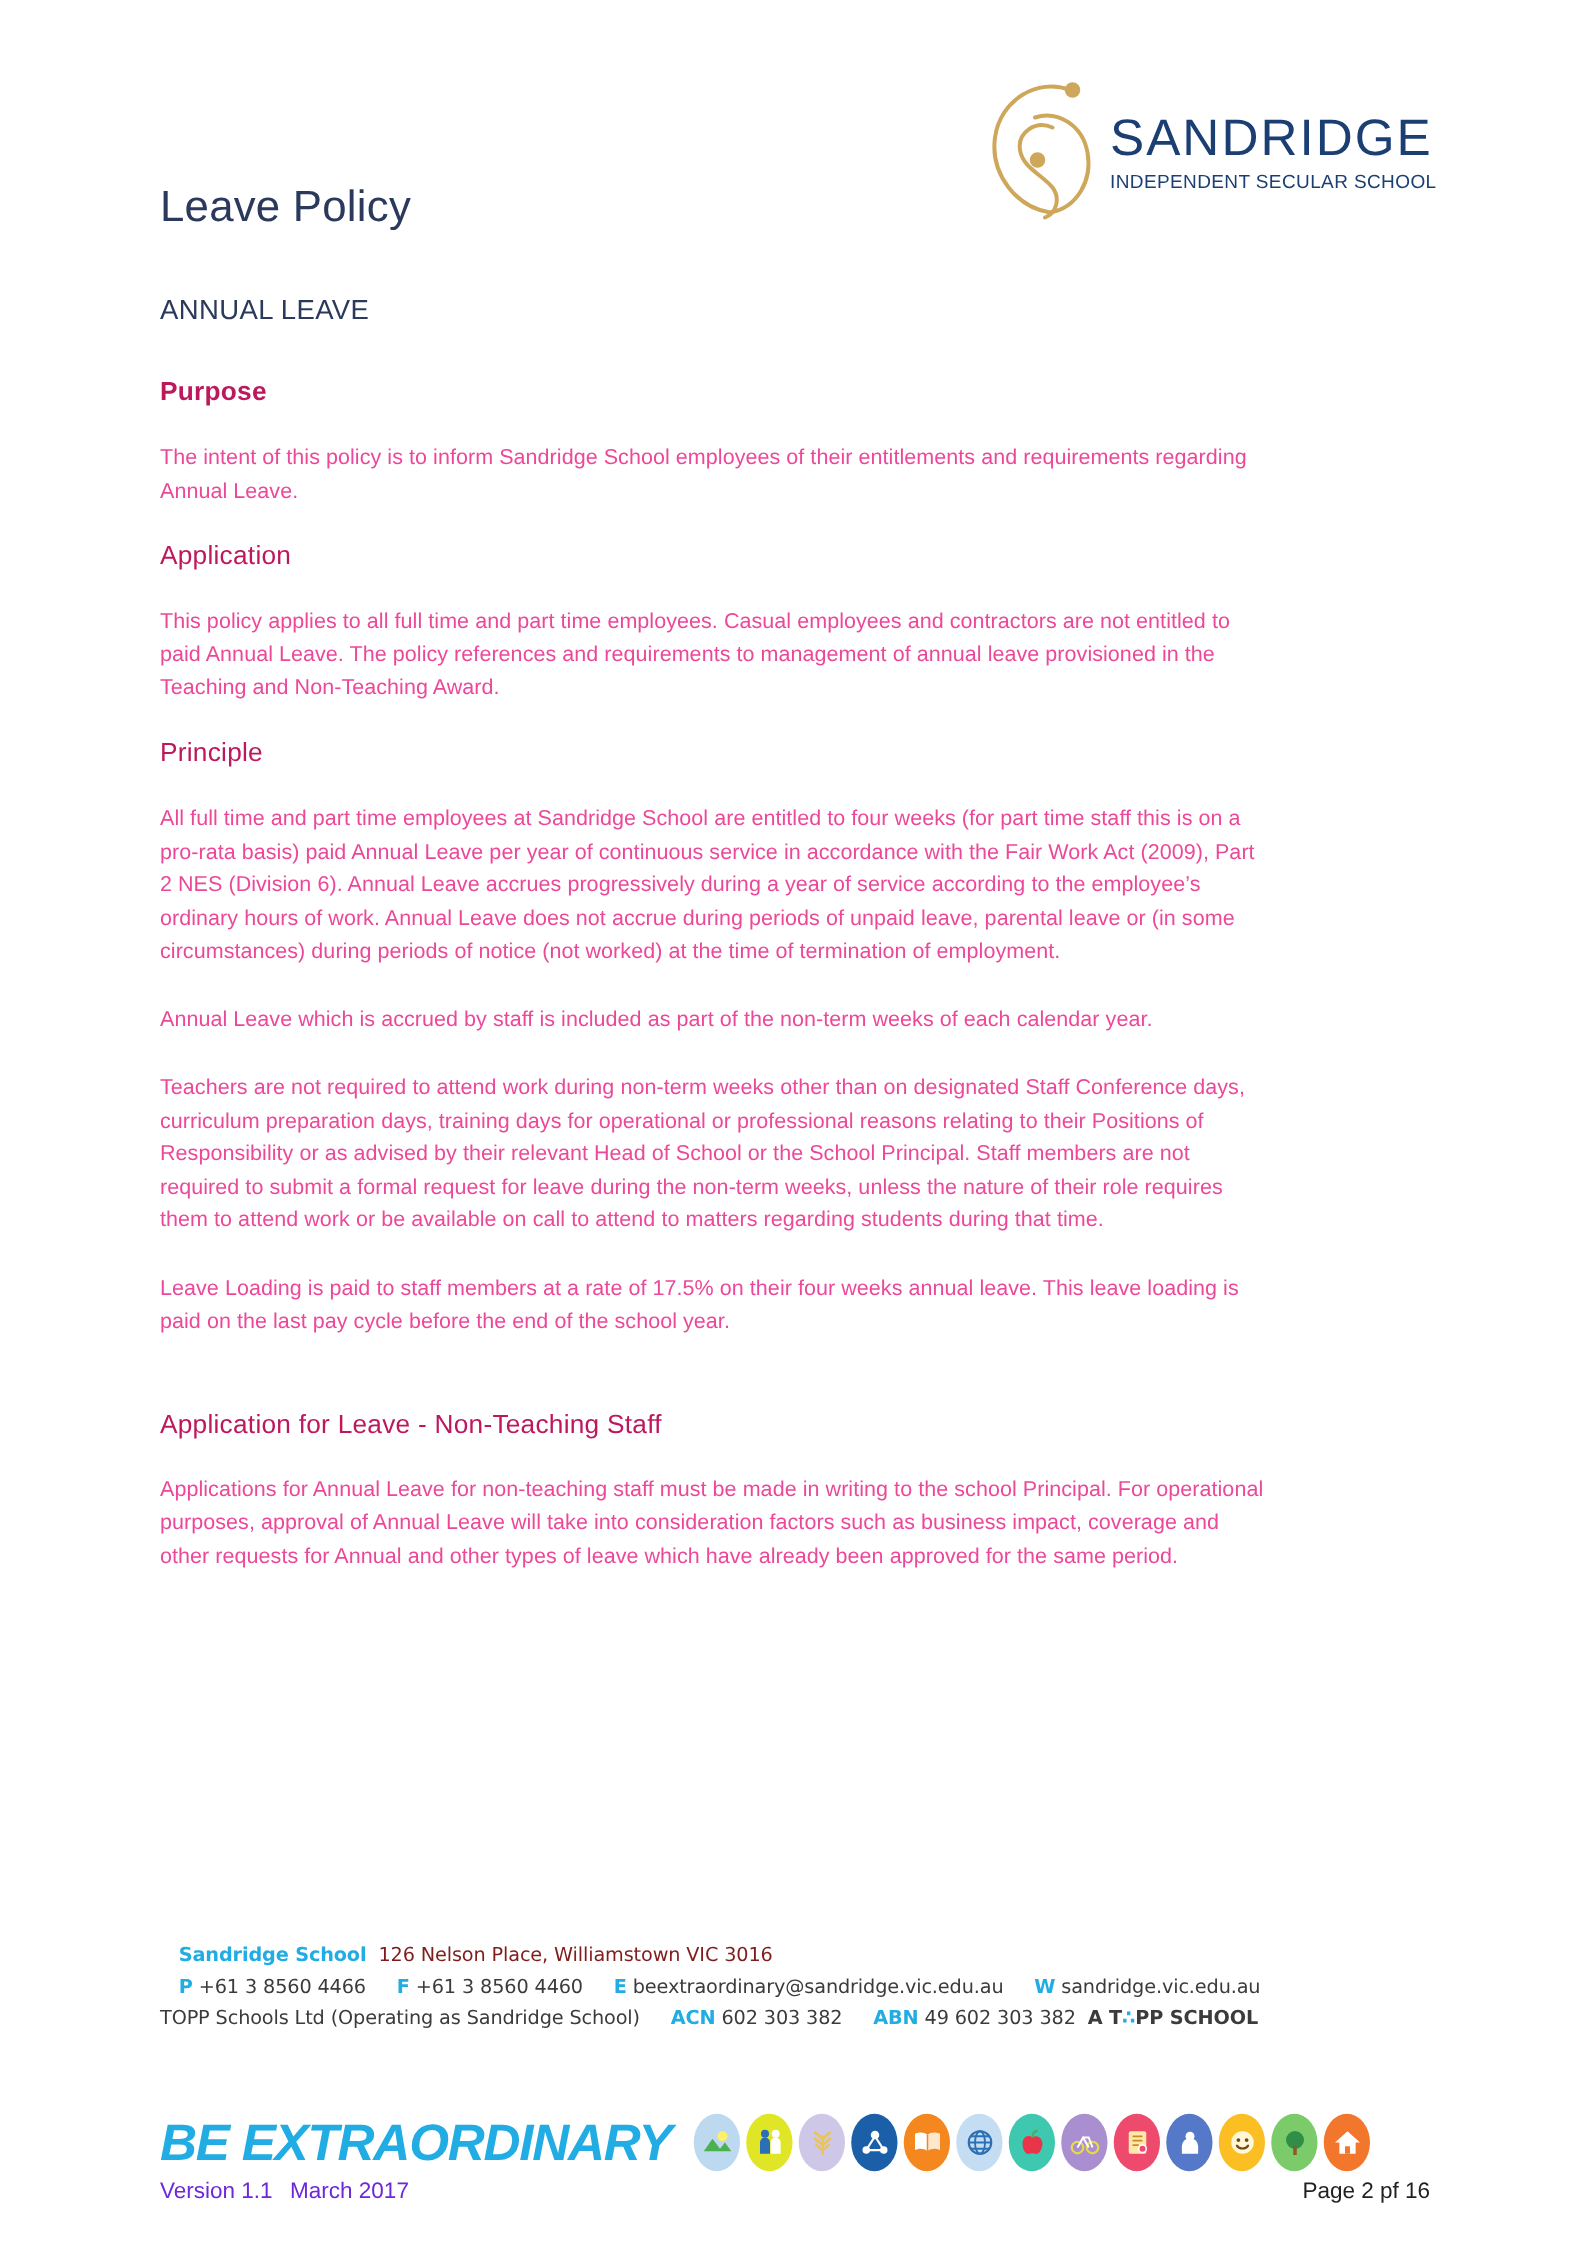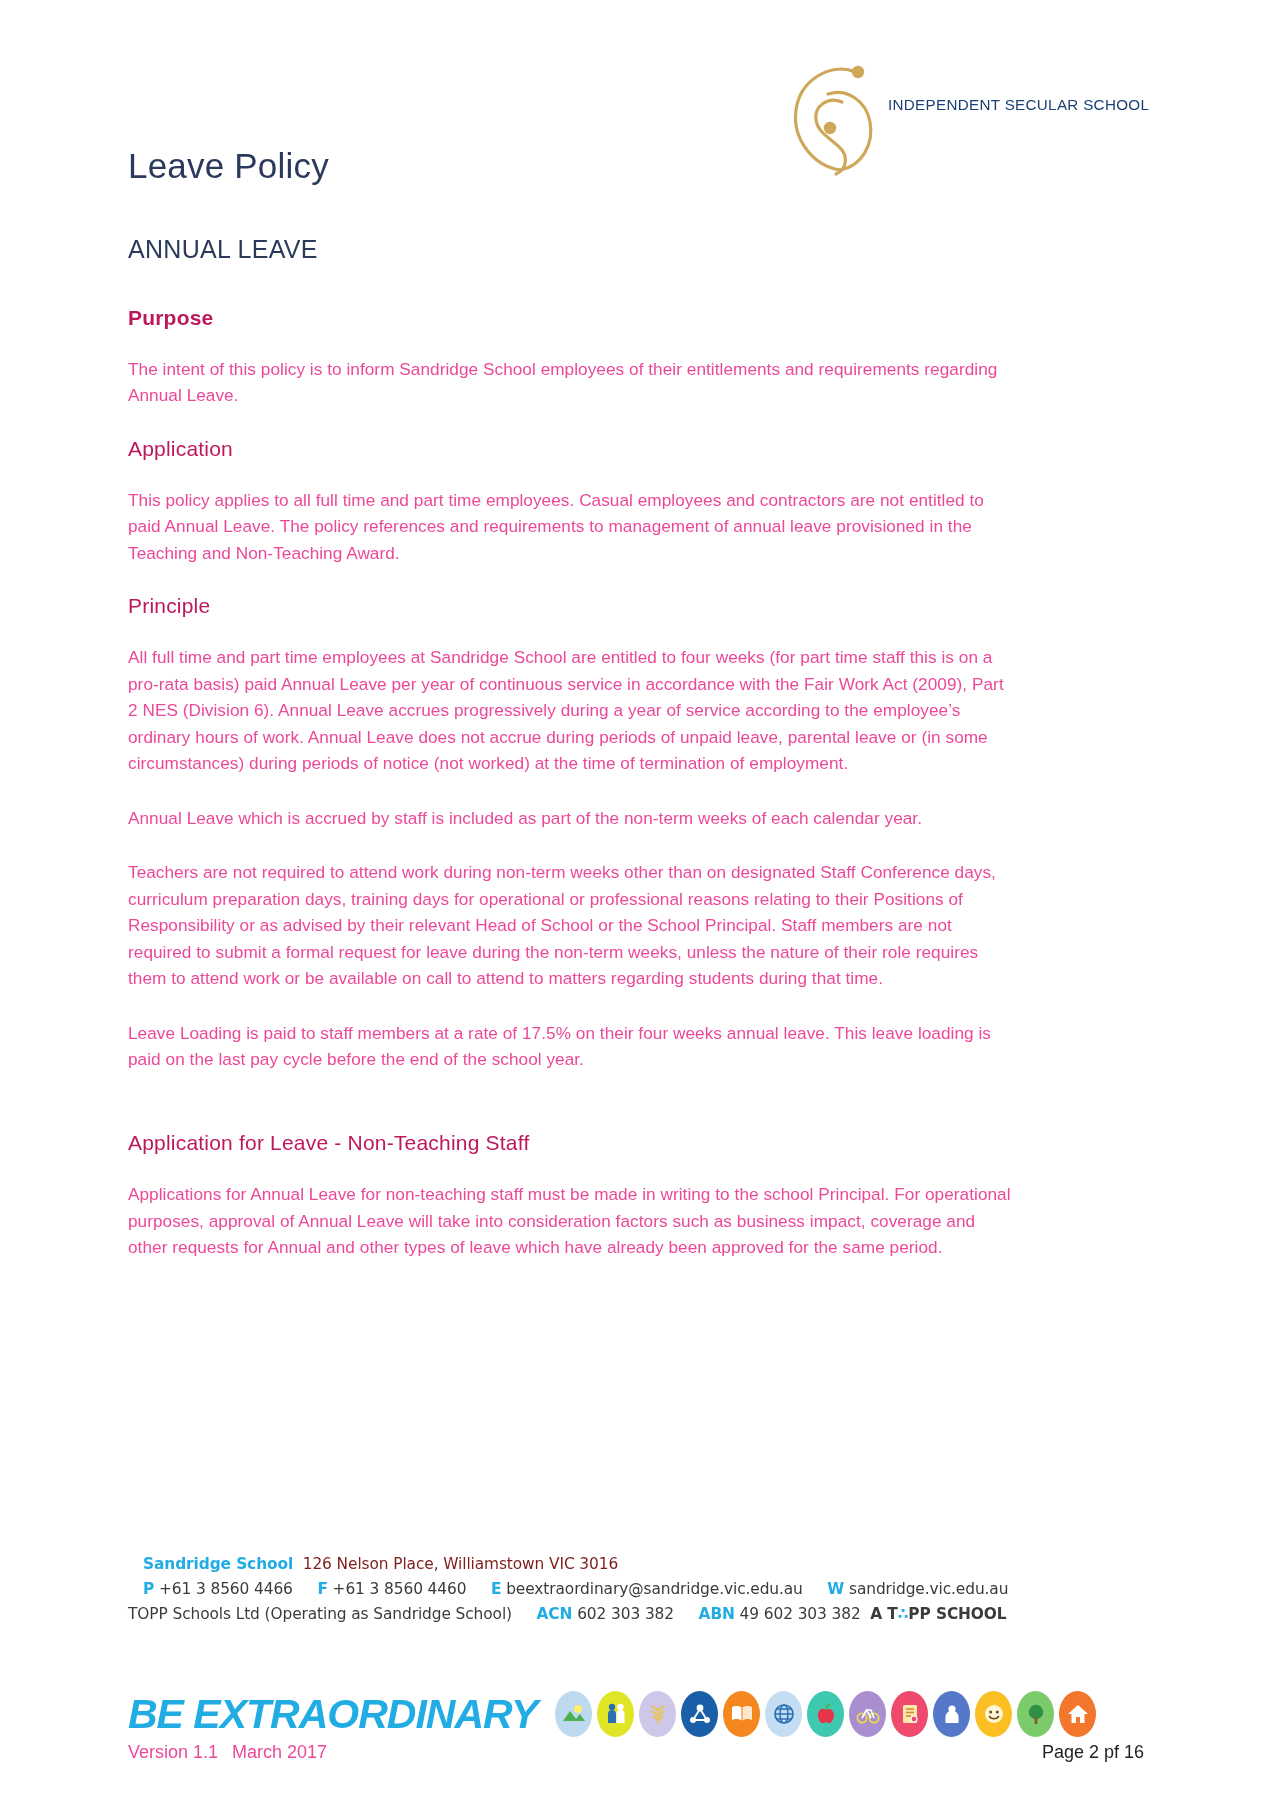--- a/index.html
+++ b/index.html
@@ -80,21 +80,21 @@
   }
 
   
   .content {
     position: absolute;
     left: 128px;
     top: 236px;
     width: 888px;
   }
   h1.section-title {
-    font-size: 25px;
+    font-size: 22px;
     font-weight: 400;
     color: #2b3a5c;
     margin: 0 0 42px 0;
     letter-spacing: .3px;
     line-height: 1.1;
   }
   h2.sub-title {
     font-size: 21px;
     font-weight: 400;
     color: #be185d;
@@ -170,21 +170,21 @@
     flex: none;
     overflow: hidden;
   }
   .oval-icon svg { display: block; }
 
   .version {
     position: absolute;
     left: 128px;
     top: 1742px;
     font-size: 18px;
-    color: #ec4899;
+    color: #6d28d9;
     white-space: nowrap;
   }
   .version .sp { display: inline-block; width: 14px; }
   .page-num {
     position: absolute;
     right: 128px;
     top: 1742px;
     font-size: 18px;
     color: #231f20;
     white-space: nowrap;
@@ -204,20 +204,21 @@
           <g fill="none" stroke="#cfa75a" stroke-width="3.2" stroke-linecap="round">
             <path d="M78 14 C 52 4, 22 22, 18 52 C 14 82, 36 108, 62 112"></path>
             <path d="M62 112 C 84 108, 96 86, 92 64 C 88 42, 68 30, 50 36"></path>
             <path d="M64 44 C 50 38, 36 48, 38 62 C 40 76, 56 82, 64 92 C 70 100, 68 112, 58 116"></path>
           </g>
           <circle cx="80" cy="14" r="6.2" fill="#cfa75a"></circle>
           <circle cx="52" cy="70" r="6.2" fill="#cfa75a"></circle>
         </svg>
       </div>
       <div class="logo-text">
+        <div class="logo-word">SANDRIDGE</div>
         <div class="logo-tag">INDEPENDENT SECULAR SCHOOL</div>
       </div>
     </div>
   </div>
 
   <div class="content">
 
     <h1 class="section-title">ANNUAL LEAVE</h1>
 
     <h2 class="sub-title dark">Purpose</h2>

